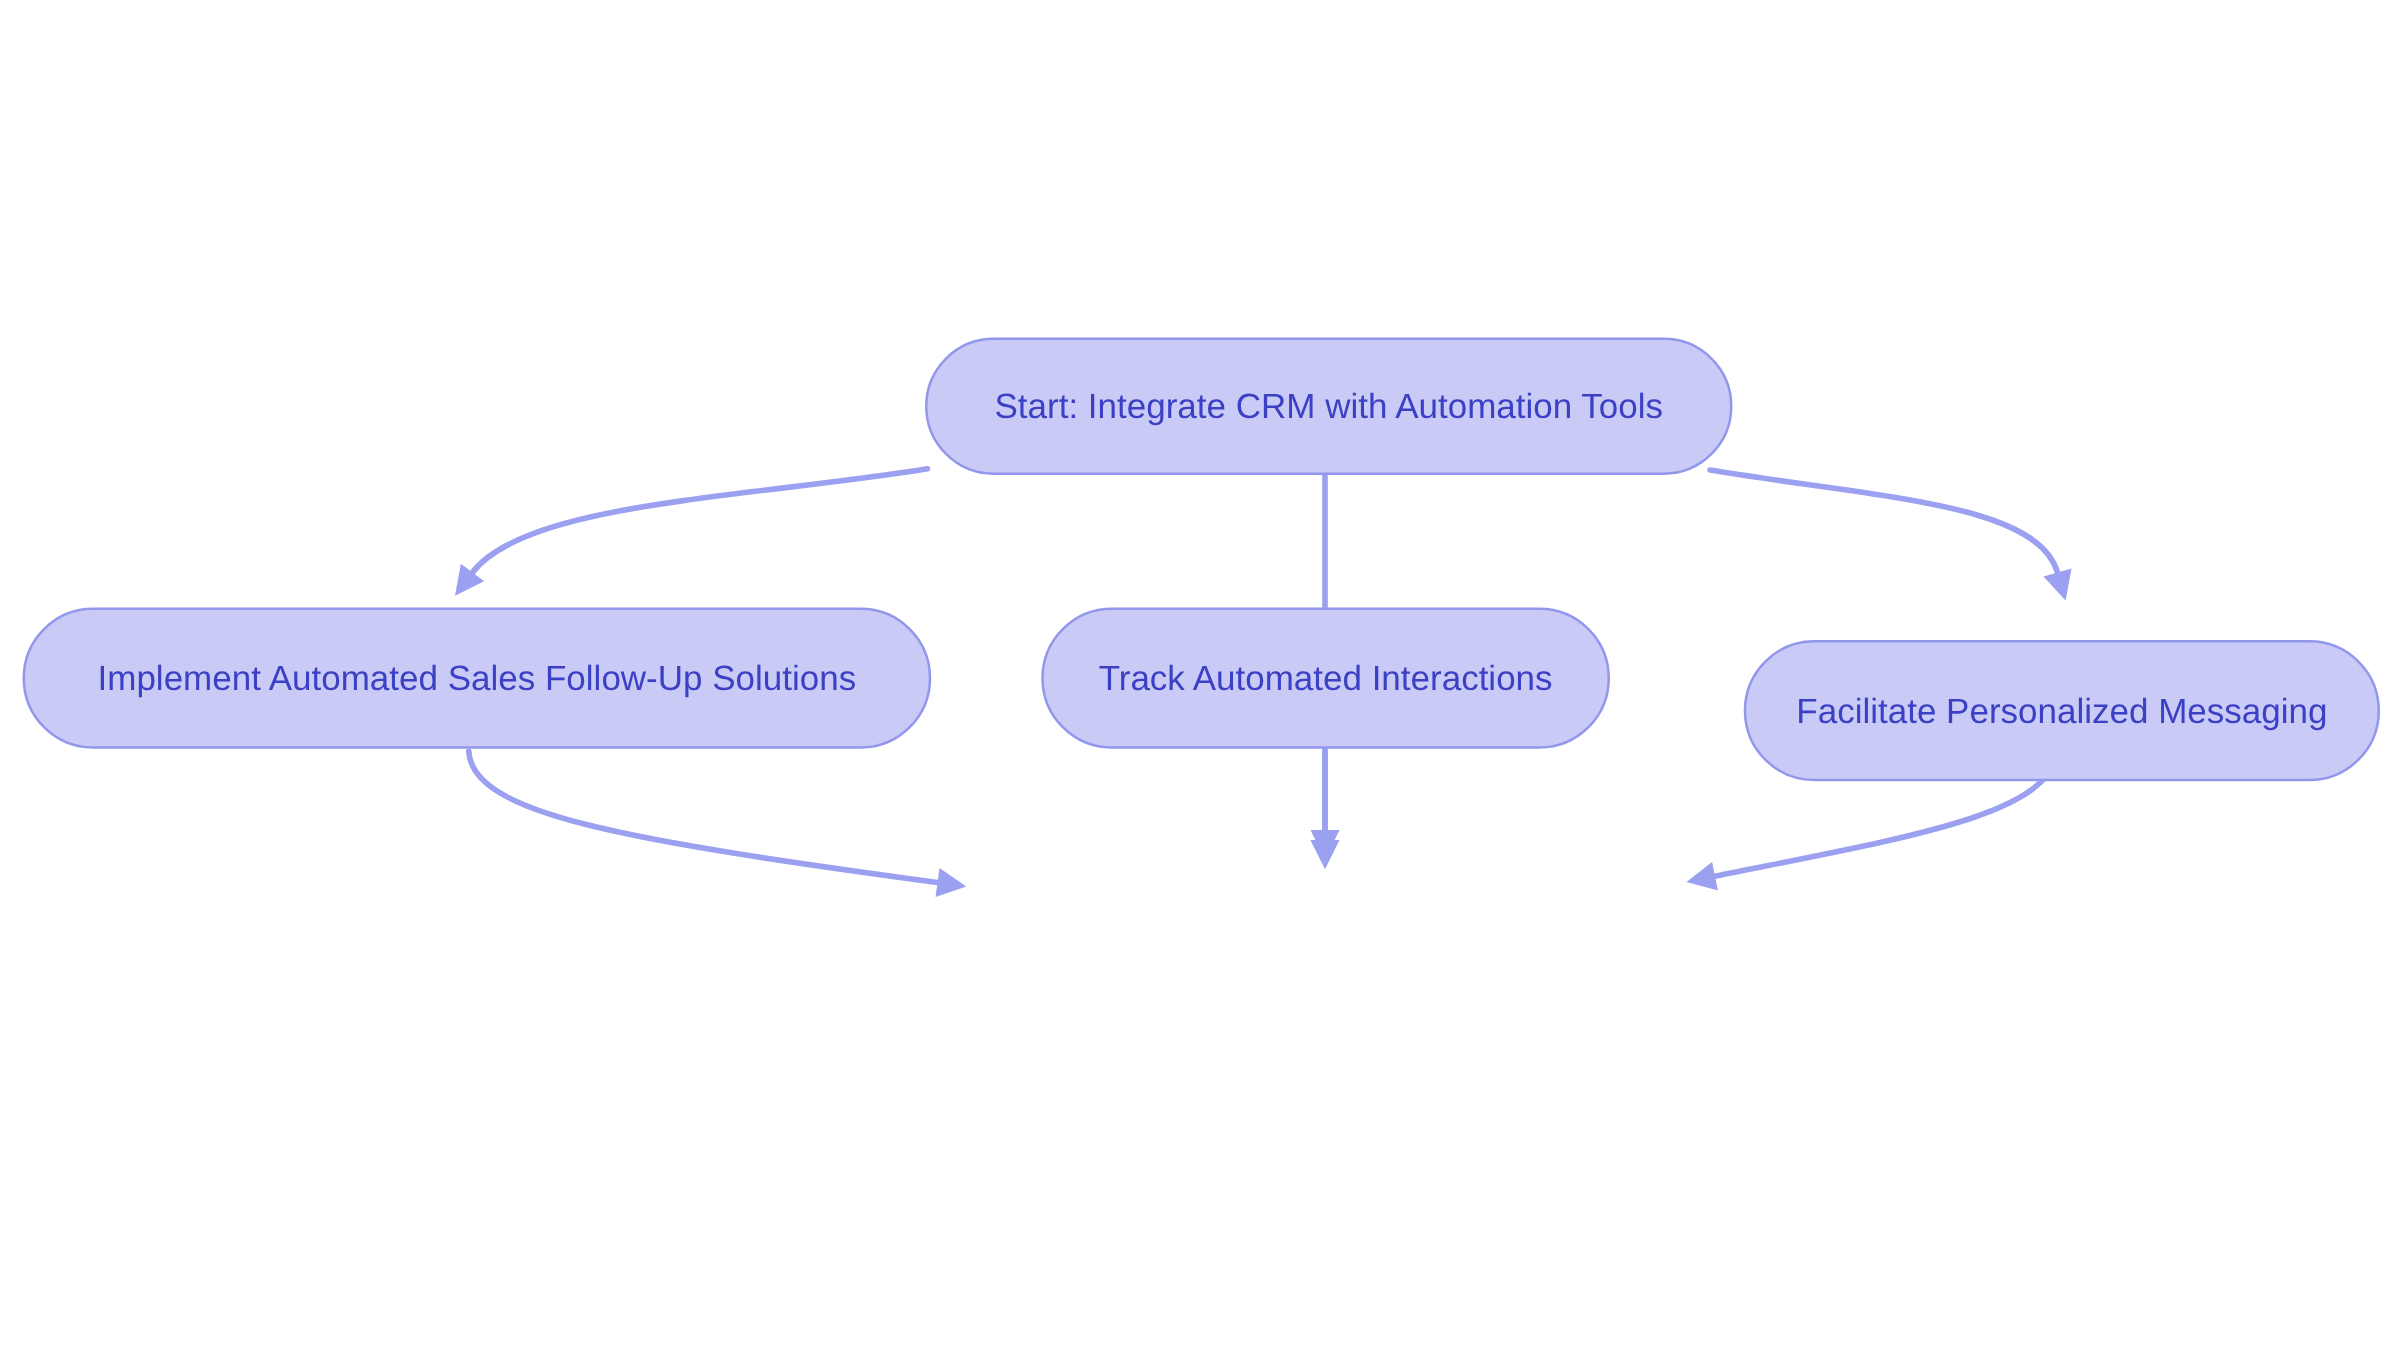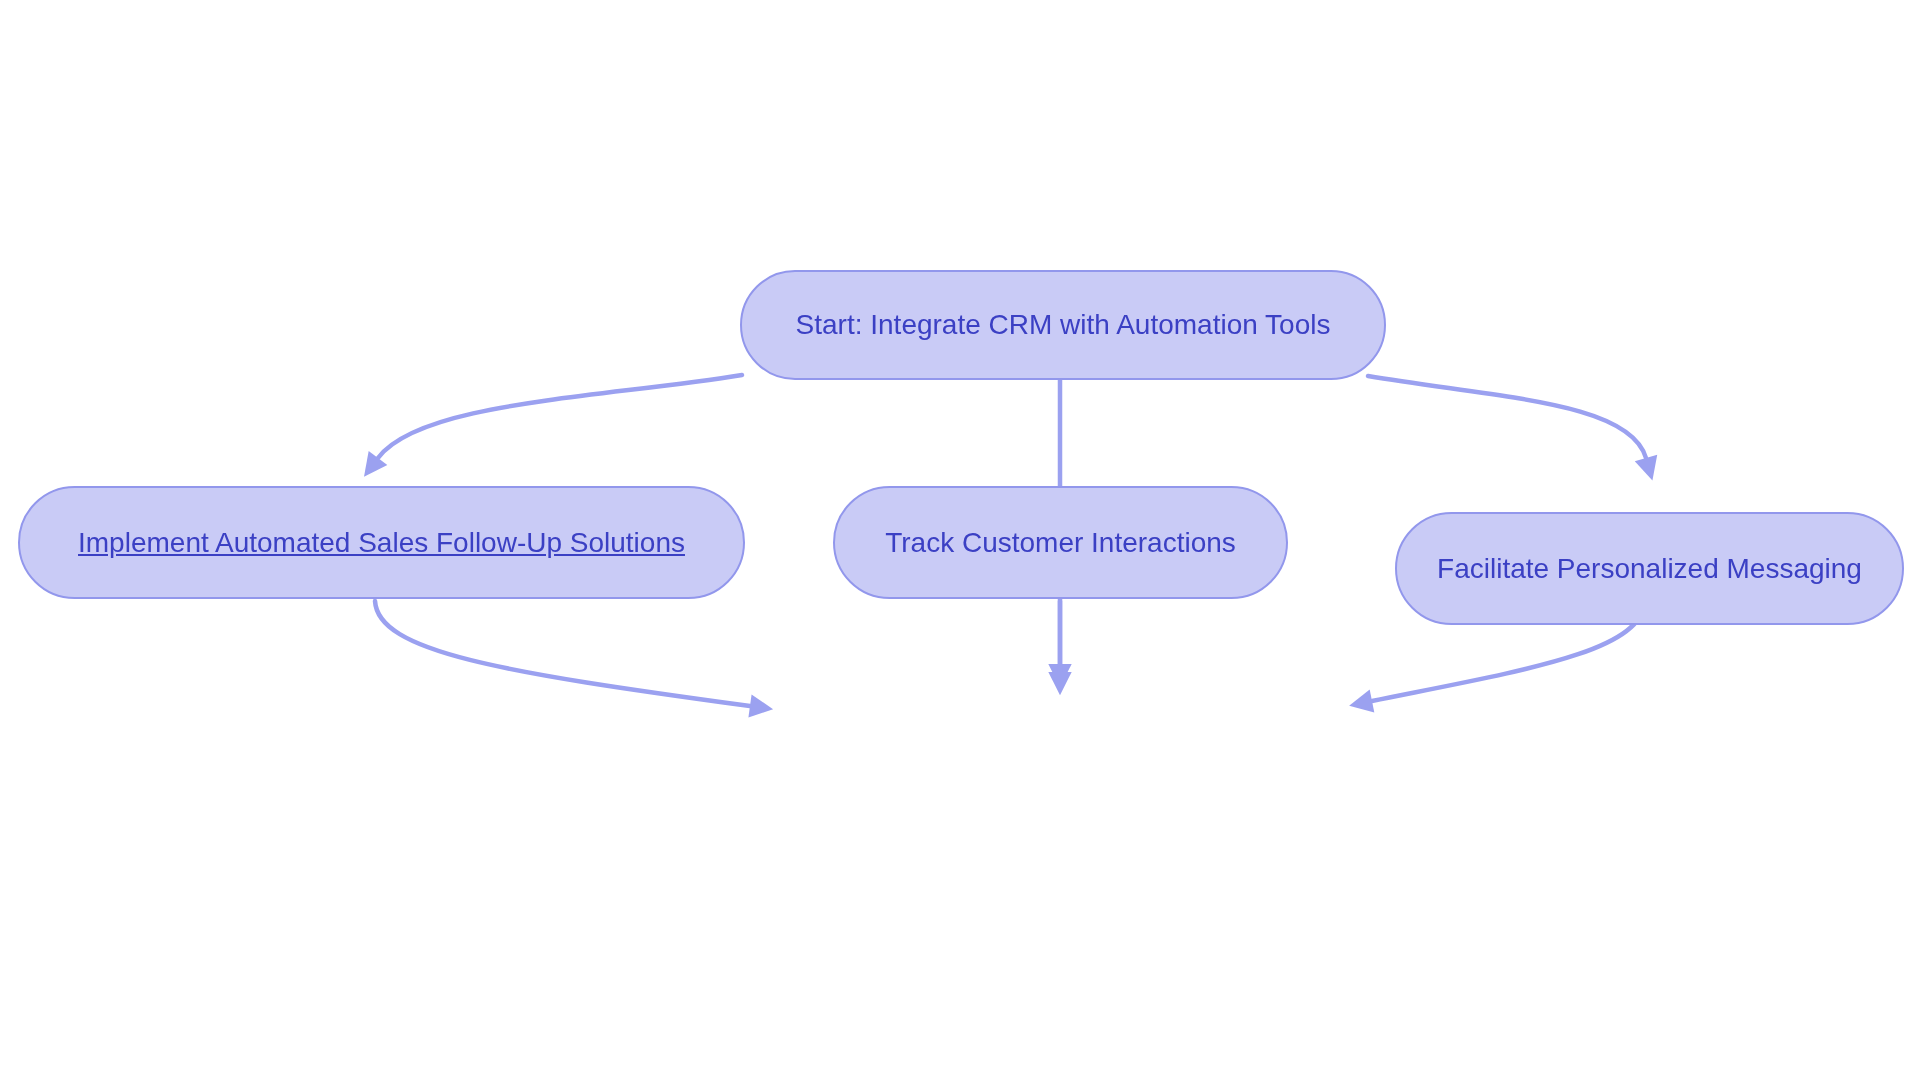--- a/index.html
+++ b/index.html
@@ -40,21 +40,21 @@
     text-align: center;
     background: var(--node-fill);
     border: 2px solid var(--node-border);
     border-radius: 58px;
     color: var(--node-text);
     font-size: 28px;
     line-height: 1.2;
     padding: 0 28px;
   }
   .node-start     { left: 740px;  top: 270px; width: 646px; height: 110px; }
-  .node-implement { left: 18px;   top: 486px; width: 727px; height: 113px; text-decoration: underline; }
+  .node-implement { left: 18px;   top: 486px; width: 727px; height: 113px; }
   .node-track     { left: 833px;  top: 486px; width: 455px; height: 113px; }
   .node-facilitate{ left: 1395px; top: 512px; width: 509px; height: 113px; align-items: center; }
   .node-retention { left: 778px;  top: 698px; width: 564px; height: 115px; }
 </style>
 </head>
 <body>
 
 <div class="canvas">
 
   <svg class="edges-layer" viewBox="0 0 1920 1083" xmlns="http://www.w3.org/2000/svg">
@@ -74,21 +74,21 @@
 
   <div class="node node-start">
     <span>Start: Integrate CRM with Automation Tools</span>
   </div>
 
   <div class="node node-implement">
     <span>Implement Automated Sales Follow-Up Solutions</span>
   </div>
 
   <div class="node node-track">
-    <span>Track Customer Interactions</span>
+    <span>Track Automated Interactions</span>
   </div>
 
   <div class="node node-facilitate">
     <span>Facilitate Personalized Messaging</span>
   </div>
 
 
 </div>
 
 </body></html>

